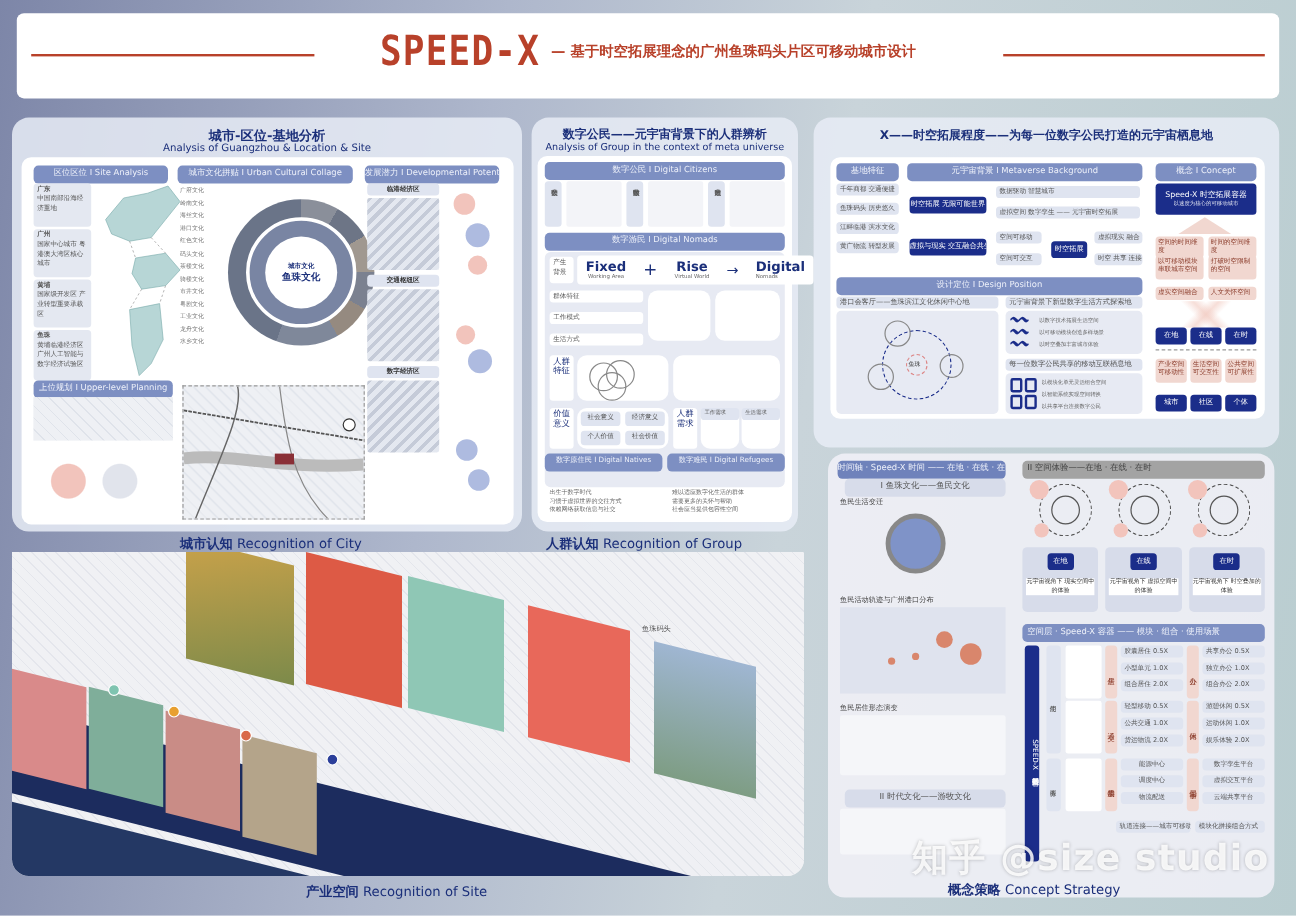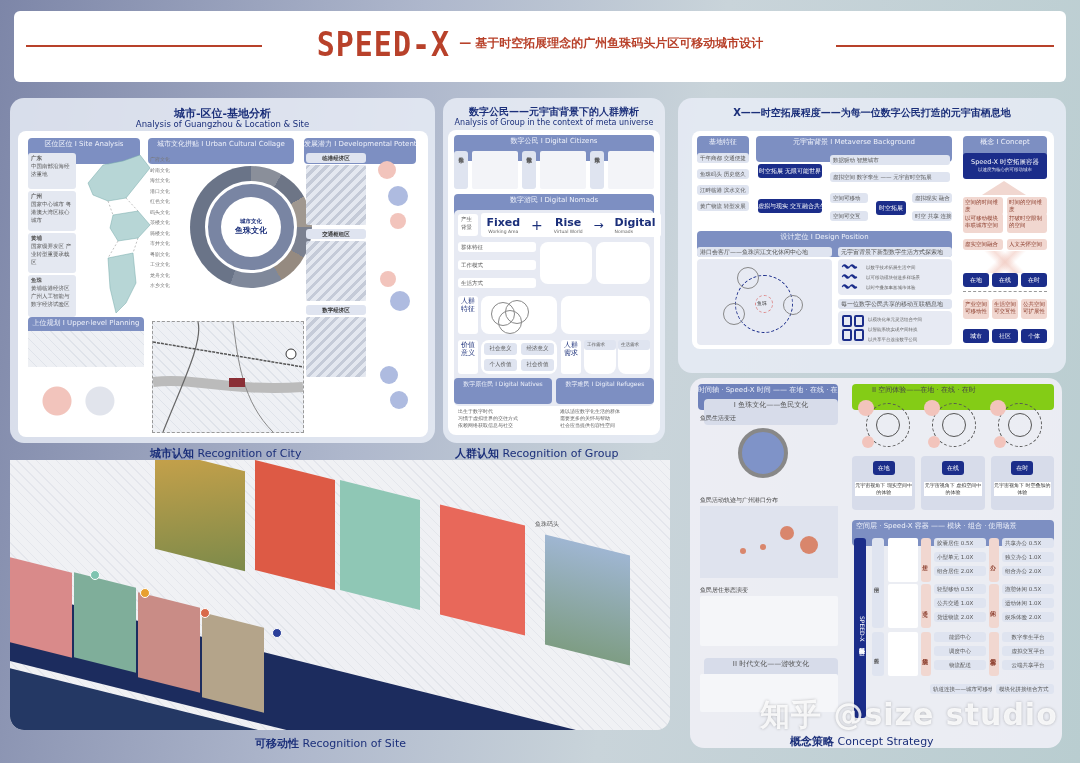--- a/index.html
+++ b/index.html
@@ -10,21 +10,21 @@
 .header .line{position:absolute;top:34px;height:1.5px;background:#b8412a}
 .title-wrap{position:absolute;left:0;right:0;top:15px;text-align:center;white-space:nowrap}
 .brand{display:inline-block;font-family:"DejaVu Sans Mono",monospace;font-size:30px;color:#b8412a;letter-spacing:1px;font-weight:bold;vertical-align:middle;transform:scaleY(1.15)}
 .title-cn{display:inline-block;font-size:12px;color:#b8412a;font-weight:bold;vertical-align:middle;margin-left:4px}
 .subtitle{position:absolute;left:0;right:0;top:50px;text-align:center;font-size:11px;color:#a0402a;letter-spacing:.3px}
 
 .panel{background:rgba(232,236,246,.85);border-radius:14px}
 .card{background:#fff;border-radius:8px}
 .sec-title{text-align:center;color:#1b2f7a;font-weight:bold;font-size:11px}
 .sec-sub{text-align:center;color:#1b2f7a;font-size:10px}
-.band{background:#7d8fc2;color:#eef1fa;font-size:7px;text-align:center;border-radius:4px;height:26px;line-height:12px;white-space:nowrap;overflow:hidden}
+.band{background:#7d8fc2;color:#eef1fa;font-size:7px;text-align:center;border-radius:4px;height:15px;line-height:12px;white-space:nowrap;overflow:hidden}
 .lbl{background:#dfe4f0;color:#555;font-size:5.5px;border-radius:3px;padding:1px 3px;line-height:8px;overflow:hidden;white-space:nowrap}
 .navy{background:#1b2d8a;color:#fff;font-size:6px;border-radius:3px;text-align:center;line-height:14px;height:14px;white-space:nowrap;overflow:hidden}
 .peach{background:#f1d7d0;color:#8a3b2a;font-size:5.5px;border-radius:3px;padding:2px;line-height:7px;overflow:hidden}
 .grey-img{background:repeating-linear-gradient(135deg,#c5cbd8 0 3px,#e4e8f0 3px 7px);border-radius:2px}
 .map-img{background:repeating-linear-gradient(45deg,#eef0f4 0 6px,#dfe3ea 6px 7px),#eef0f4}
 .bottom-cap{font-size:11px;color:#1b2f7a;text-align:center;white-space:nowrap}
 .bottom-cap b{font-weight:bold}
 .tiny{font-size:5px;color:#666;line-height:7px}
 .circle{border-radius:50%;position:absolute}
 .watermark{left:760px;top:695px;font-size:30px;color:rgba(255,255,255,.85);font-weight:bold;letter-spacing:1px;text-shadow:0 0 3px rgba(0,0,0,.25)}
@@ -127,21 +127,21 @@
       <div class="lbl" style="width:14px;height:38px;white-space:normal;writing-mode:vertical-rl;padding:2px">数字公民</div>
       <div class="grey-img" style="width:48px;height:38px;background:#f3f4f8"></div>
       <div class="lbl" style="width:14px;height:38px;white-space:normal;writing-mode:vertical-rl;padding:2px">数字游牧民</div>
       <div class="grey-img" style="width:48px;height:38px;background:#f3f4f8"></div>
       <div class="lbl" style="width:14px;height:38px;white-space:normal;writing-mode:vertical-rl;padding:2px">数字难民</div>
       <div class="grey-img" style="width:48px;height:38px;background:#f3f4f8"></div>
     </div>
     <div class="abs band" style="left:6px;top:64px;width:200px">数字游民 I Digital Nomads</div>
     <div class="abs" style="left:6px;top:80px;width:200px;height:196px;background:#e7eaf3;border-radius:5px">
       <div class="abs lbl" style="left:4px;top:4px;width:20px;height:22px;white-space:normal;background:#fff">产生背景</div>
-      <div class="abs" style="left:27px;top:3px;width:180px;height:24px;background:#fff;border-radius:3px;display:flex;align-items:center;justify-content:space-around">
+      <div class="abs" style="left:27px;top:3px;width:197px;height:24px;background:#fff;border-radius:3px;display:flex;align-items:center;justify-content:space-around">
         <div style="text-align:center">
             <div style="font-size:11px;font-weight:bold;color:#1b2f7a">Fixed</div>
             <div style="font-size:4.5px;color:#666">Working Area</div>
           </div>
         <div style="font-size:14px;color:#1b2f7a">+</div>
         <div style="text-align:center">
             <div style="font-size:11px;font-weight:bold;color:#1b2f7a">Rise</div>
             <div style="font-size:4.5px;color:#666">Virtual World</div>
           </div>
         <div style="font-size:12px;color:#1b2f7a">→</div>
@@ -208,21 +208,21 @@
   <div class="abs" style="left:0;top:105px;width:62px;height:85px;background:#d98a8a;transform:skewY(14deg)"></div>
   <div class="abs" style="left:64px;top:120px;width:62px;height:85px;background:#7fae9a;transform:skewY(14deg)"></div>
   <div class="abs" style="left:128px;top:140px;width:62px;height:85px;background:#c98c86;transform:skewY(14deg)"></div>
   <div class="abs" style="left:192px;top:160px;width:62px;height:85px;background:#b4a48a;transform:skewY(14deg)"></div>
   <div class="circle" style="left:80px;top:110px;width:10px;height:10px;background:#7fc4b0;border:1px solid #fff"></div>
   <div class="circle" style="left:130px;top:128px;width:10px;height:10px;background:#e8a030;border:1px solid #fff"></div>
   <div class="circle" style="left:190px;top:148px;width:10px;height:10px;background:#d96a4a;border:1px solid #fff"></div>
   <div class="circle" style="left:262px;top:168px;width:10px;height:10px;background:#2b3f9a;border:1px solid #fff"></div>
   <div class="abs" style="left:525px;top:60px;font-size:6px;color:#555">鱼珠码头</div>
 </div>
-<div class="abs bottom-cap" style="left:255px;top:736px"><b>可移动性</b> <span>Recognition of Site</span></div>
+<div class="abs bottom-cap" style="left:255px;top:736px"><b>产业空间</b> <span>Recognition of Site</span></div>
 
 <div class="abs panel" style="left:678px;top:98px;width:388px;height:275px">
   <div class="abs sec-title" style="left:0;right:0;top:8px;font-size:10px">X——时空拓展程度——为每一位数字公民打造的元宇宙栖息地</div>
   <div class="abs card" style="left:14px;top:33px;width:362px;height:218px">
     <div class="abs band" style="left:5px;top:5px;width:52px">基地特征</div>
     <div class="abs" style="left:5px;top:22px;width:52px">
       <div class="lbl" style="margin-bottom:6px">千年商都 交通便捷</div>
       <div class="lbl" style="margin-bottom:6px">鱼珠码头 历史悠久</div>
       <div class="lbl" style="margin-bottom:6px">江畔临港 滨水文化</div>
       <div class="lbl">黄广物流 转型发展</div>
@@ -307,21 +307,21 @@
     <div class="circle" style="left:80px;top:20px;width:14px;height:14px;background:#d9866c"></div>
     <div class="circle" style="left:100px;top:30px;width:18px;height:18px;background:#d9866c"></div>
     <div class="circle" style="left:60px;top:38px;width:6px;height:6px;background:#d9866c"></div>
     <div class="circle" style="left:40px;top:42px;width:6px;height:6px;background:#d9866c"></div>
   </div>
   <div class="abs" style="left:10px;top:208px;font-size:6px;color:#444">鱼民居住形态演变</div>
   <div class="abs grey-img" style="left:10px;top:218px;width:138px;height:50px;background:#f5f6f9"></div>
   <div class="abs band" style="left:14px;top:280px;width:134px;background:#d7dcea;color:#555">II 时代文化——游牧文化</div>
   <div class="abs grey-img" style="left:10px;top:296px;width:138px;height:38px;background:#f5f6f9"></div>
 
-  <div class="abs band" style="left:162px;top:6px;width:202px;background:#84cc16;color:#444;text-align:left;padding-left:20px">II 空间体验——在地 · 在线 · 在时</div>
+  <div class="abs band" style="left:162px;top:6px;width:202px;background:#a3a3a3;color:#444;text-align:left;padding-left:4px">II 空间体验——在地 · 在线 · 在时</div>
   <div class="abs" style="left:162px;top:22px;width:202px;height:52px">
     <div class="circle" style="left:14px;top:3px;width:44px;height:44px;border:1px dashed #555"></div>
     <div class="circle" style="left:24px;top:13px;width:24px;height:24px;border:1px solid #555"></div>
     <div class="circle" style="left:6px;top:0;width:16px;height:16px;background:#f2c4bc"></div>
     <div class="circle" style="left:10px;top:36px;width:12px;height:12px;background:#f2c4bc"></div>
     <div class="circle" style="left:80px;top:3px;width:44px;height:44px;border:1px dashed #555"></div>
     <div class="circle" style="left:90px;top:13px;width:24px;height:24px;border:1px solid #555"></div>
     <div class="circle" style="left:72px;top:0;width:16px;height:16px;background:#f2c4bc"></div>
     <div class="circle" style="left:76px;top:36px;width:12px;height:12px;background:#f2c4bc"></div>
     <div class="circle" style="left:146px;top:3px;width:44px;height:44px;border:1px dashed #555"></div>

